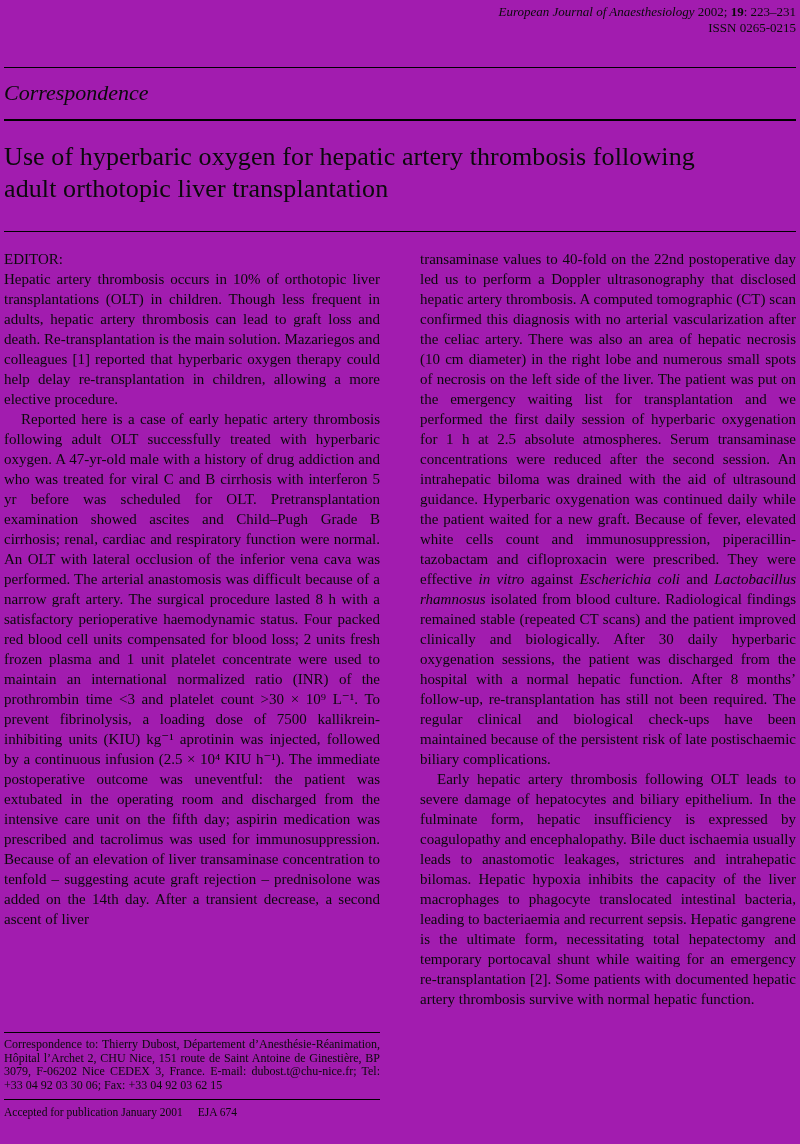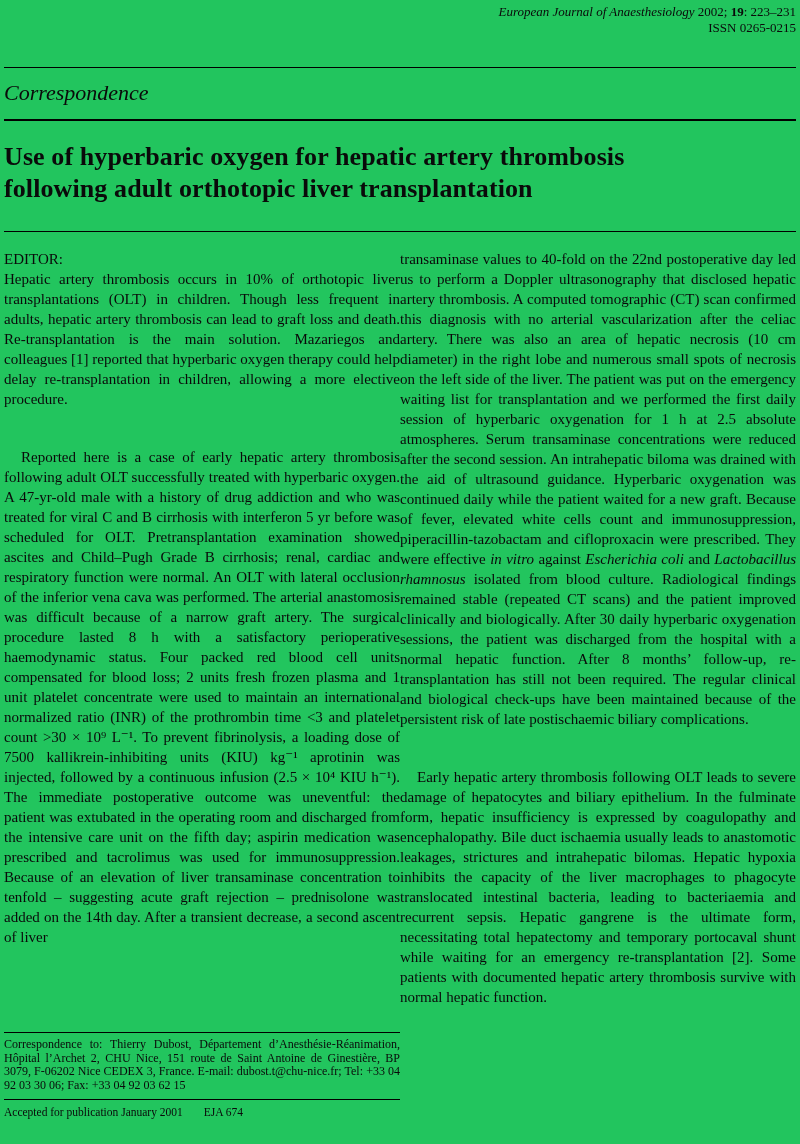--- a/index.html
+++ b/index.html
@@ -1,21 +1,21 @@
 <!DOCTYPE html>
 <html><head>
 <meta charset="utf-8">
 <style>
   * { margin: 0; padding: 0; box-sizing: border-box; }
   html, body { background: #ffffff; }
   .page {
     position: relative;
     width: 800px;
     height: 1144px;
-    background: #22c55e;
+    background: #a21caf;
     color: #0a0a0a;
     font-family: "Liberation Serif", "DejaVu Serif", serif;
     padding: 0 4px;
     overflow: hidden;
   }
   .it { font-style: italic; }
   .bd { font-weight: bold; }
 
   .masthead {
     padding-top: 4px;
@@ -32,62 +32,63 @@
     font-style: italic;
     font-weight: normal;
     font-size: 22px;
     line-height: 26px;
     margin-top: 12px;
     margin-bottom: 13px;
   }
 
   .article-title {
     margin-top: 20px;
-    font-weight: bold;
+    font-weight: normal;
     font-size: 26px;
     line-height: 32px;
     letter-spacing: 0.1px;
     max-width: 730px;
   }
   .rule-title { margin-top: 26px; }
 
   .columns {
     margin-top: 17px;
     display: flex;
+    gap: 40px;
     height: 874px;
     overflow: hidden;
   }
   .column { flex: 1 1 0; min-width: 0; }
   .column-left { display: flex; flex-direction: column; }
   .column-left .body-text { flex: 1 1 auto; overflow: hidden; }
   .column-right .body-text { height: 100%; overflow: hidden; }
 
   .body-text p.para {
     font-size: 15px;
     line-height: 20px;
     text-align: justify;
     margin: 0;
   }
-  .body-text p.para.indent { text-indent: 17px; margin-top: 38px; }
+  .body-text p.para.indent { text-indent: 17px; }
 
   .footnote { flex: 0 0 auto; }
   .footnote .rule-footnote { margin-bottom: 5px; }
   .footnote-text {
     font-size: 12px;
     line-height: 13.5px;
     text-align: justify;
   }
   .rule-accepted { margin-top: 7px; margin-bottom: 5px; }
   .accepted-line {
     font-size: 11.5px;
     line-height: 14px;
     padding-bottom: 4px;
     white-space: nowrap;
   }
-  .accepted-line .eja { margin-left: 18px; }
+  .accepted-line .eja { margin-left: 12px; }
 </style>
 </head>
 <body>
 
 <div class="page">
 
   <header class="masthead">
     <div class="masthead-line"><span class="it">European Journal of Anaesthesiology</span><span> 2002; </span><span class="bd">19</span><span>: 223–231</span></div>
     <div class="masthead-line">ISSN 0265-0215</div>
   </header>

